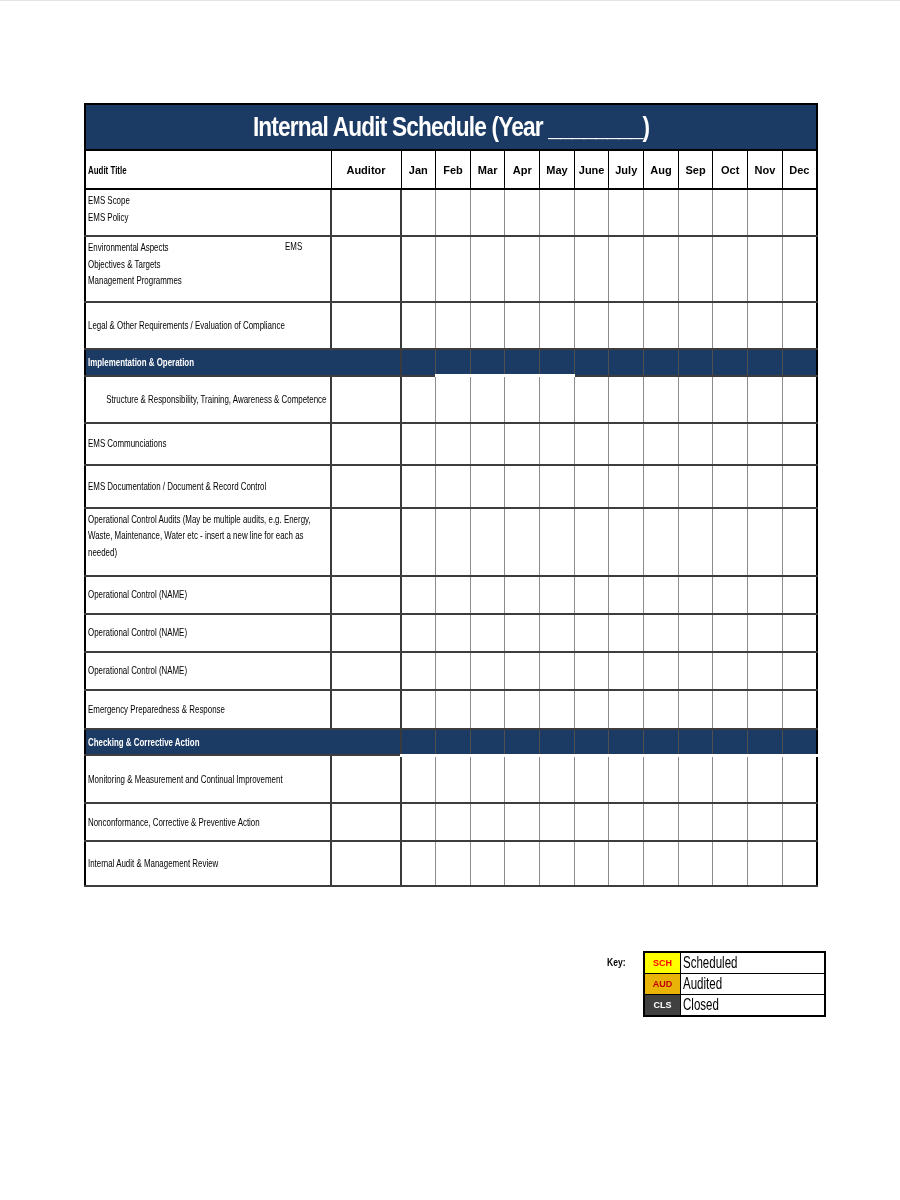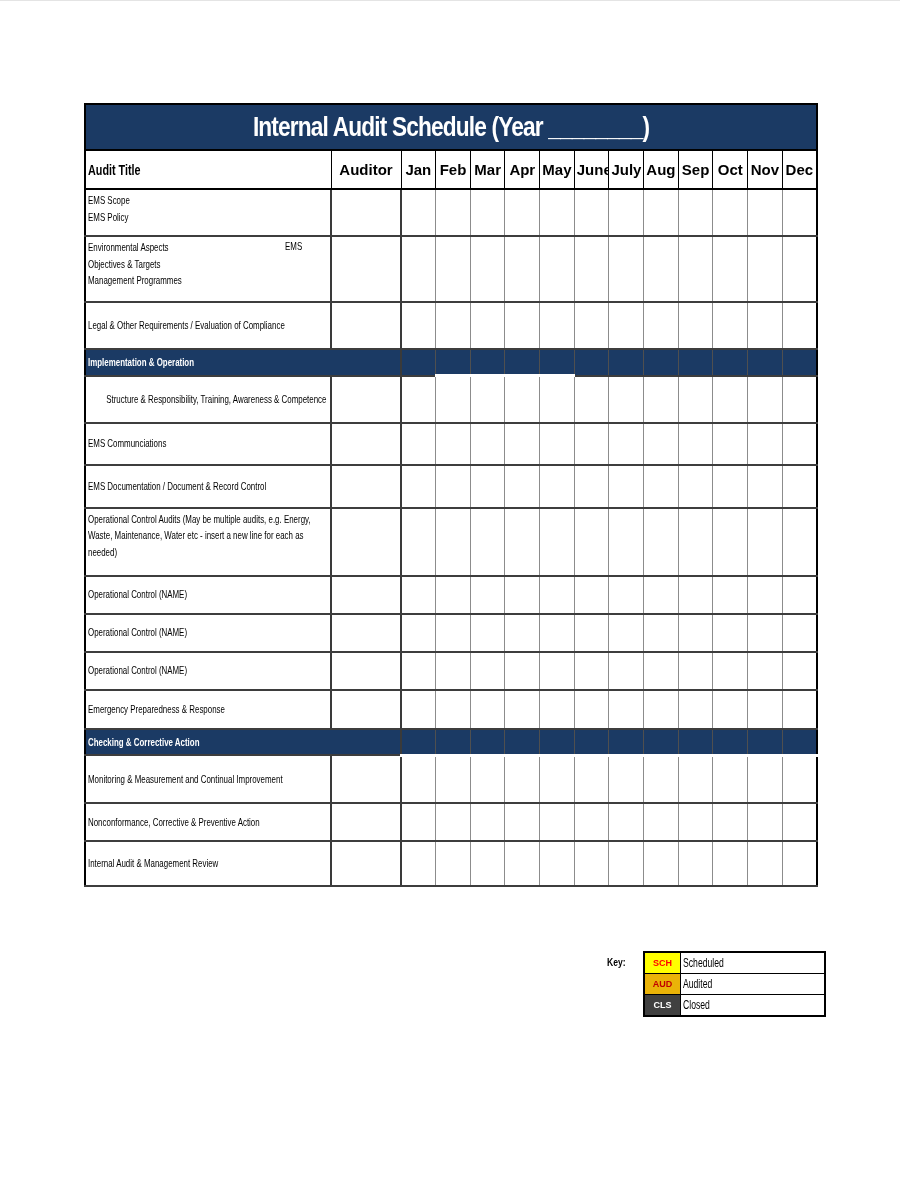--- a/index.html
+++ b/index.html
@@ -18,21 +18,21 @@
 
   
   .title-row th{background:var(--navy);height:44px;border:2px solid #000;padding:0;}
   .main-title{
     display:block;color:#fff;font-size:27px;font-weight:bold;text-align:center;
     transform:scaleX(0.84);letter-spacing:-1px;white-space:nowrap;
   }
 
   
   .header-row th{
-    height:37px;font-size:15px;font-weight:bold;background:#fff;
+    height:37px;font-size:11px;font-weight:bold;background:#fff;
     border:1px solid #000;border-bottom:2px solid #000;text-align:center;vertical-align:middle;
   }
   .header-row th.c-title{text-align:left;}
 
   
   .section-row td{
     background:var(--navy);height:24px;
     border-top:2px solid #000;border-bottom:2px solid #000;
   }
   .section-row td.sep{border-left:1px solid rgba(20,20,20,0.75);border-right:1px solid rgba(20,20,20,0.75);}
@@ -55,21 +55,21 @@
   .inline-note .cond{transform-origin:0 0;}
 
   
   .key-label{
     position:absolute;left:607px;top:956px;font-size:11px;font-weight:bold;
     transform:scaleX(0.78);transform-origin:0 0;
   }
   table.key-table{position:absolute;left:643px;top:951px;border-collapse:collapse;border:2px solid #000;}
   .key-table td{border:1px solid #000;height:20px;padding:0;vertical-align:middle;}
   .key-table td.key-swatch{width:35px;text-align:center;font-size:9px;font-weight:bold;}
-  .key-table td.key-text{width:139px;font-size:12px;padding:0 2px;text-align:left;}
+  .key-table td.key-text{width:139px;font-size:16px;padding:0 2px;text-align:left;}
 </style>
 </head>
 <body>
 
 <div class="page">
   <div class="top-hairline"></div>
 
   <table class="audit-table">
     <colgroup>
       <col style="width:246px">

